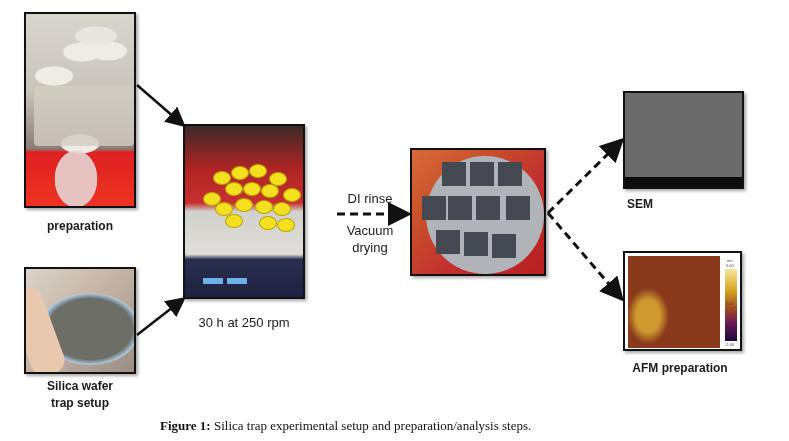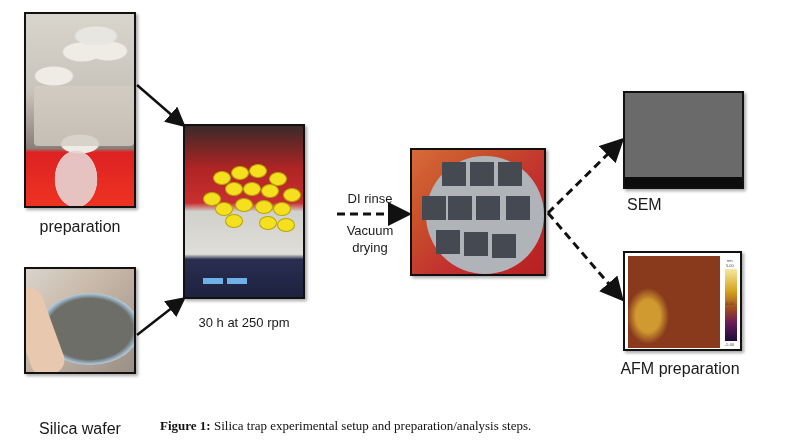--- a/index.html
+++ b/index.html
@@ -1,19 +1,19 @@
 <!DOCTYPE html>
 <html><head>
 <meta charset="utf-8">
 <style>
   html, body { margin:0; padding:0; background:#ffffff; }
   body { width:789px; height:441px; position:relative; overflow:hidden;
          font-family:"Liberation Sans", sans-serif; color:#1a1a1a; }
   .panel { position:absolute; border:2px solid #111; box-shadow:2px 2px 3px rgba(0,0,0,0.35); overflow:hidden; box-sizing:border-box; }
-  .label { position:absolute; font-weight:normal; font-size:16px; text-align:center; line-height:17px; color:#1a1a1a; }
+  .label { position:absolute; font-weight:bold; font-size:12px; text-align:center; line-height:17px; color:#1a1a1a; }
   .caption { position:absolute; left:160px; top:418px; font-size:13px; color:#111; white-space:nowrap;font-family:Liberation Serif, serif; }
   .caption b { font-weight:bold; }
   svg.arrows { position:absolute; left:0; top:0; }
   
   #p1 { left:24px; top:12px; width:112px; height:196px;
         background:
           radial-gradient(ellipse 22px 10px at 70px 22px, #e8e6e0 90%, transparent 100%),
           radial-gradient(ellipse 30px 40px at 50px 165px, rgba(230,210,210,0.9) 70%, transparent 72%),
           radial-gradient(ellipse 20px 10px at 54px 130px, #efece6 90%, transparent 100%),
           radial-gradient(ellipse 20px 10px at 28px 62px, #efece6 90%, transparent 100%),
@@ -56,22 +56,23 @@
   <div class="tray"></div>
 </div>
 <div class="label" style="left:14px; top:218px; width:132px;">
   <div>preparation</div>
 </div>
 
 <div class="panel" id="p2">
   <div class="dish"></div>
   <div class="hand"></div>
 </div>
-<div class="label" style="left:14px; top:378px; width:132px;margin-top:42px;">
+<div class="label" style="left:14px; top:378px; width:132px;">
   <div>Silica wafer</div>
+  <div>trap setup</div>
 </div>
 
 <div class="panel" id="p3">
   <div class="cap" style="left:28px;top:45px"></div>
   <div class="cap" style="left:46px;top:40px"></div>
   <div class="cap" style="left:64px;top:38px"></div>
   <div class="cap" style="left:84px;top:46px"></div>
   <div class="cap" style="left:40px;top:56px"></div>
   <div class="cap" style="left:58px;top:56px"></div>
   <div class="cap" style="left:76px;top:58px"></div>

